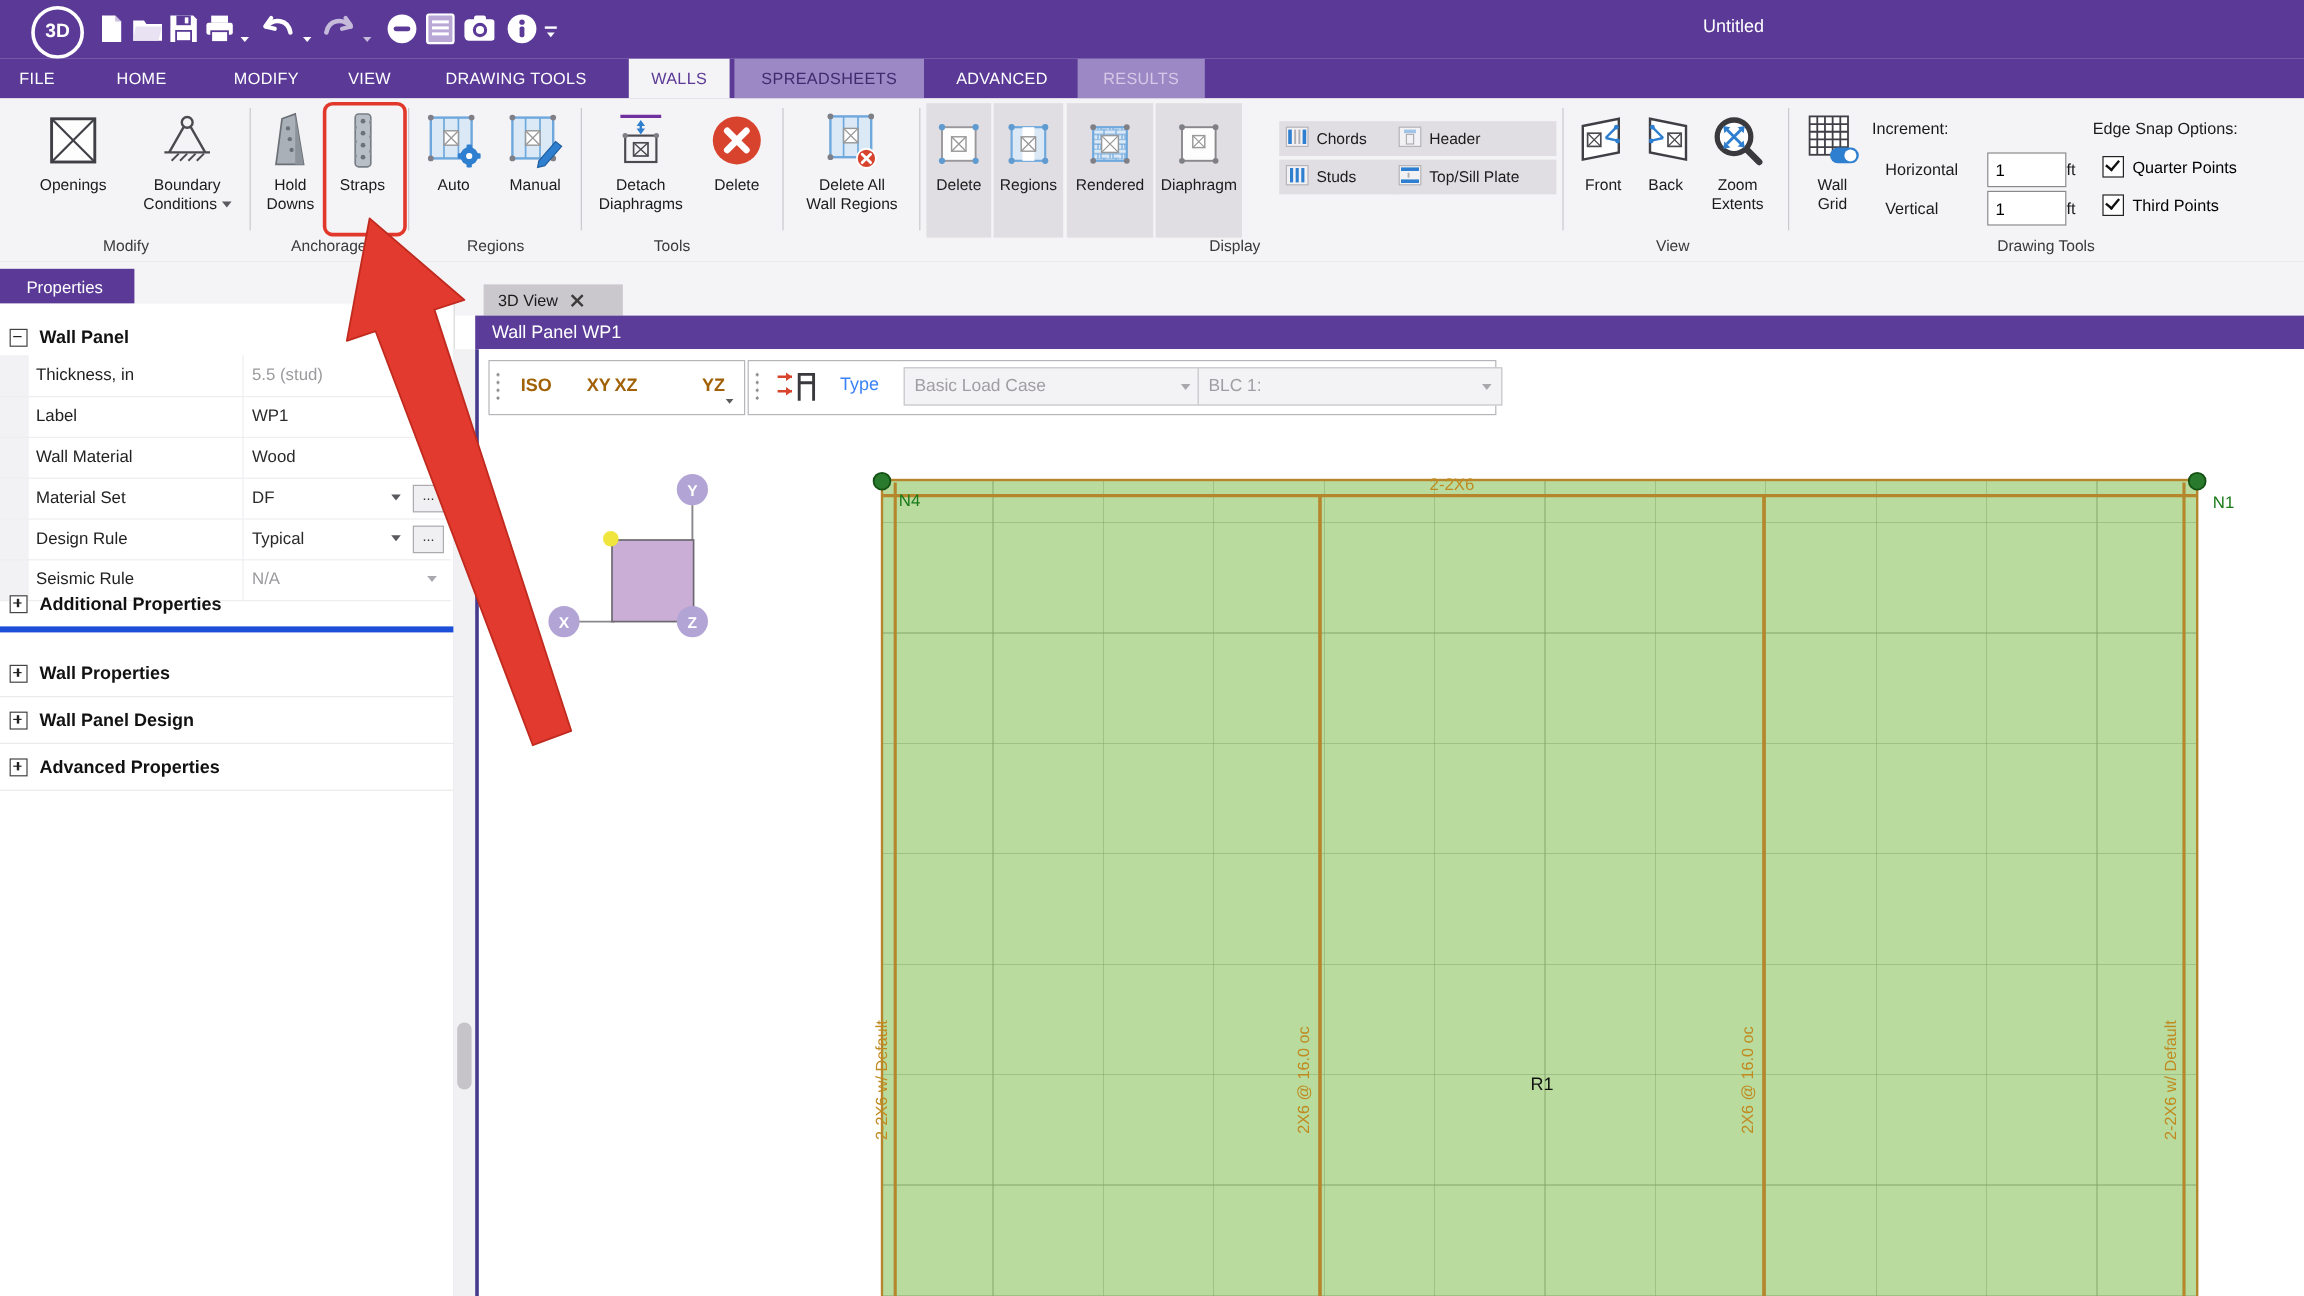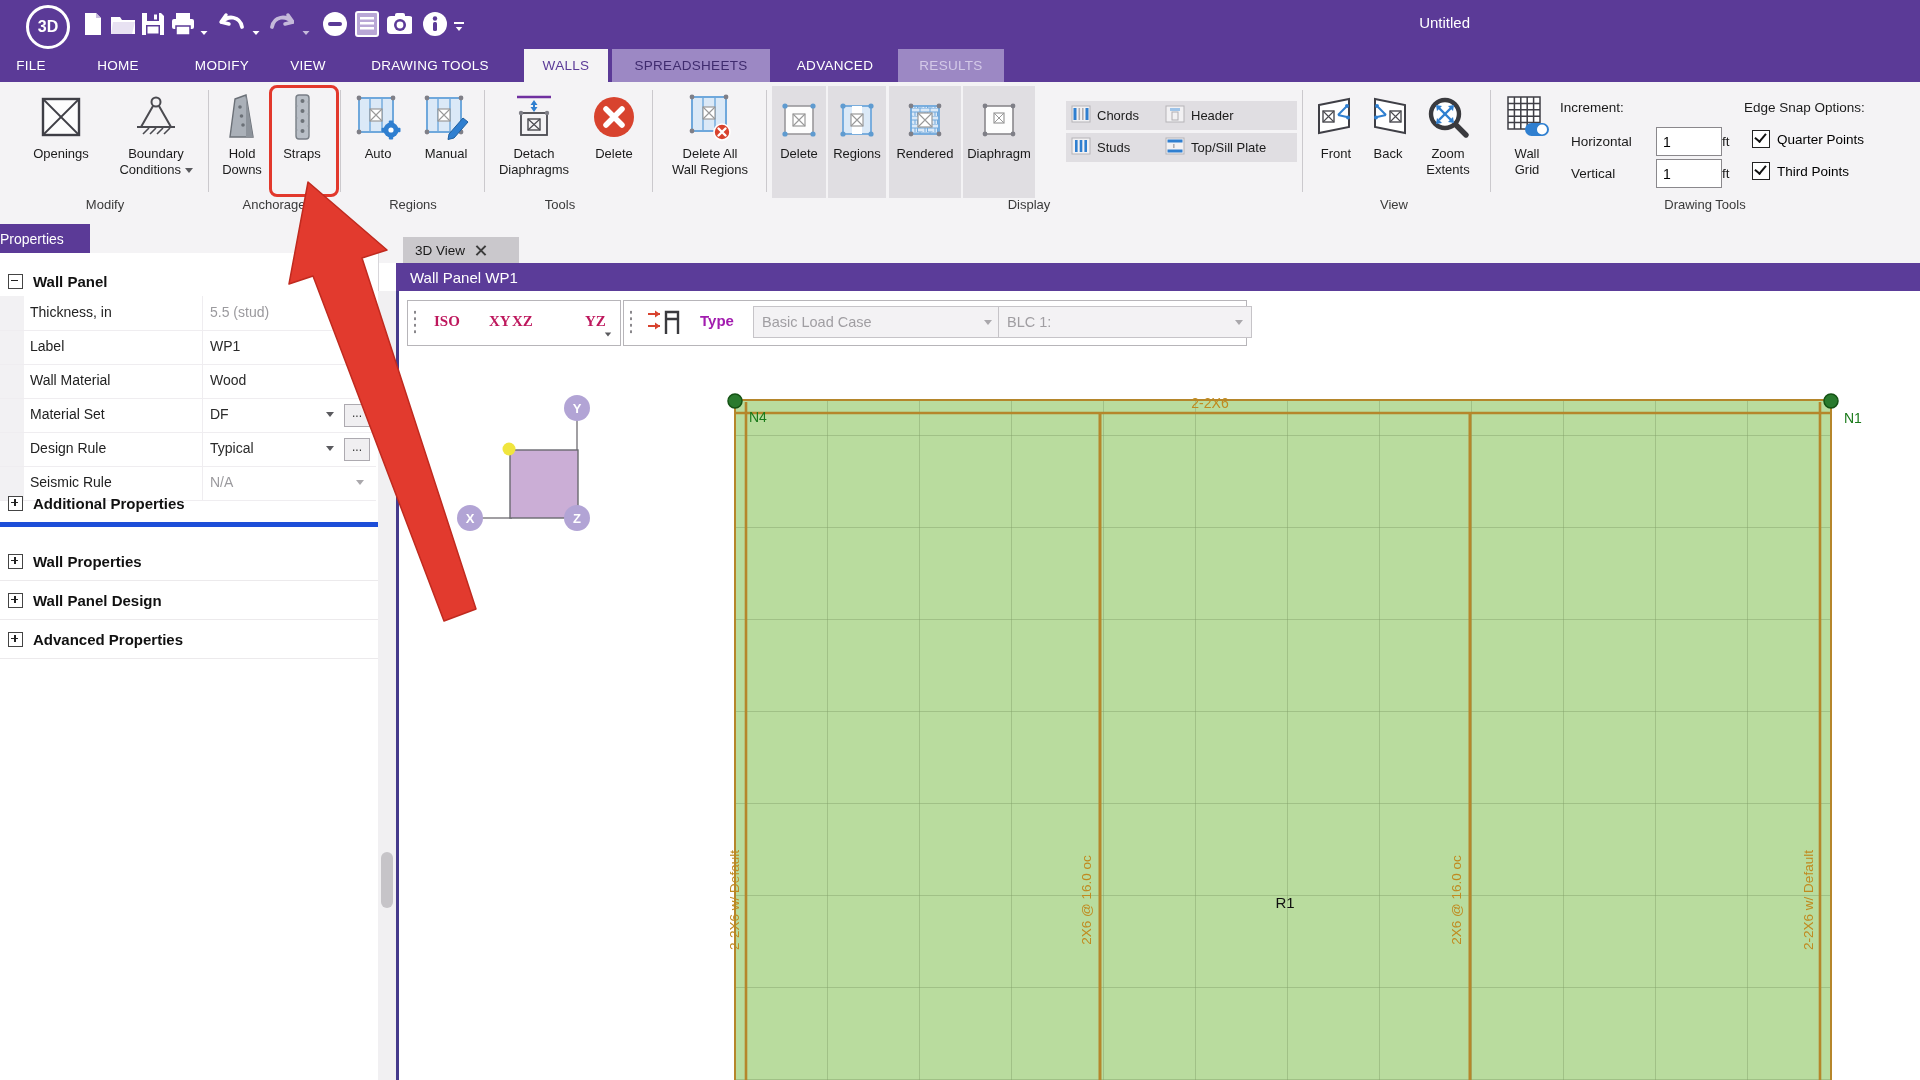--- a/index.html
+++ b/index.html
@@ -37,21 +37,21 @@
   .cb{width:16px;height:16px;background:#fff;border:1.6px solid #222;display:inline-block;position:relative;flex:none;}
   .cb::after{content:"";position:absolute;left:4px;top:0px;width:5px;height:9px;
              border:solid #111;border-width:0 2.4px 2.4px 0;transform:rotate(40deg);}
   .num{position:absolute;width:56px;height:25px;background:#fff;border:1px solid #8a888c;
        font-size:14px;padding-left:6px;font-family:inherit;}
   .rlabel{position:absolute;font-size:13.5px;color:#1b1b1b;}
   .redbox{left:269px;top:85px;width:64px;height:106px;border:3px solid #e2382c;border-radius:8px;z-index:40;}
   
   .band{left:0;top:218px;width:1920px;height:45px;background:#f4f3f5;}
   .ptab{left:0;top:224px;width:90px;height:29px;background:#5b3a97;color:#fff;font-size:14px;
-        display:flex;align-items:center;padding-left:0;}
+        display:flex;align-items:center;padding-left:22px;}
   .ppanel{left:0;top:253px;width:378px;height:827px;background:#fff;border-right:1px solid #d8d6da;}
   .psection{position:absolute;left:0;width:378px;display:flex;align-items:center;font-weight:bold;
             font-size:15px;color:#111;}
   .pm{width:13px;height:13px;border:1.5px solid #444;background:#fff;position:relative;margin:0 10px 0 8px;flex:none;}
   .pm::before{content:"";position:absolute;left:2px;top:5px;width:7px;height:1.7px;background:#222;}
   .pm.plus::after{content:"";position:absolute;left:5px;top:2px;width:1.7px;height:7px;background:#222;}
   .prow{position:absolute;left:0;width:376px;height:34px;border-bottom:1px solid #efedf0;}
   .prow .lb{position:absolute;left:30px;top:8px;font-size:14px;color:#222;}
   .prow .vl{position:absolute;left:210px;top:8px;font-size:14px;color:#2a2a2a;}
   .prow .vl.dis{color:#9b9a9e;}
@@ -66,25 +66,25 @@
         font-size:13.5px;color:#1a1a1a;padding-left:12px;gap:10px;}
   .xicon{position:relative;width:11px;height:11px;}
   .xicon::before,.xicon::after{content:"";position:absolute;left:5px;top:-1px;width:2px;height:13px;background:#3c3c3c;}
   .xicon::before{transform:rotate(45deg);} .xicon::after{transform:rotate(-45deg);}
   .wpbar{left:396px;top:263px;width:1524px;height:28px;background:#5b3c99;color:#fff;font-size:15px;
          display:flex;align-items:center;padding-left:14px;}
   .canvasbox{left:396px;top:291px;width:1524px;height:789px;background:#fff;border-left:3px solid #453a8c;}
   .tbox{position:absolute;top:300px;height:44px;background:#fff;border:1px solid #b7b5b9;}
   .grip{width:4px;height:26px;background-image:radial-gradient(circle,#8a888c 1.3px,transparent 1.4px);
         background-size:4px 6.5px;background-repeat:repeat-y;}
-  .viewbtn{position:absolute;font-size:15px;font-weight:bold;color:#be185d;top:313px;font-family:Liberation Serif, serif;}
+  .viewbtn{position:absolute;font-size:15px;font-weight:bold;color:#a16207;top:313px;}
   .dd{position:absolute;top:306px;height:30px;background:#f3f2f4;border:1px solid #c6c4c8;
       display:flex;align-items:center;font-size:14.5px;color:#a09ea2;padding-left:8px;}
   .dd .ct{position:absolute;right:8px;}
-  .typelabel{position:absolute;top:312px;font-size:15px;font-weight:bold;color:#a21caf;}
+  .typelabel{position:absolute;top:312px;font-size:15px;font-weight:normal;color:#3b82f6;}
   .greenpanel{left:735px;top:400px;width:1096px;height:680px;background-color:#b9dc9e;
       background-image:repeating-linear-gradient(90deg,rgba(130,160,105,.45) 0 1px,transparent 1px 92px),
                        repeating-linear-gradient(0deg,rgba(130,160,105,.45) 0 1px,transparent 1px 92px);}
   svg text{font-family:"Liberation Sans","DejaVu Sans",sans-serif;}
 </style>
 </head>
 <body>
 
 <div id="app">
 

